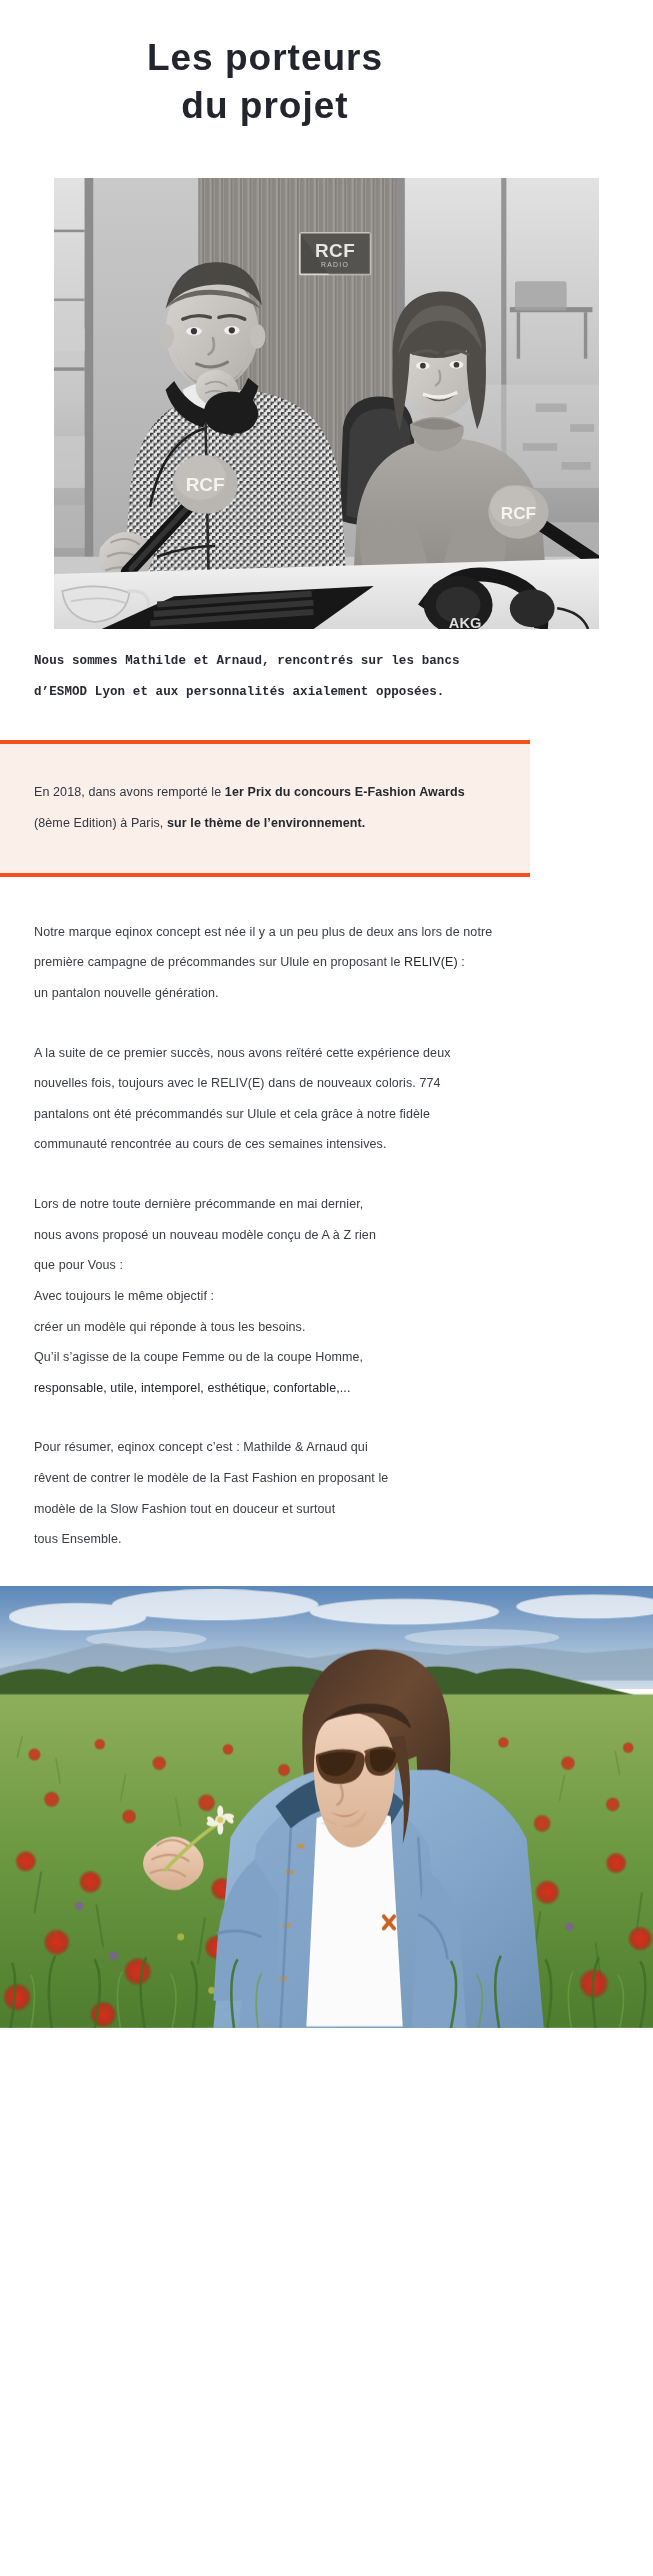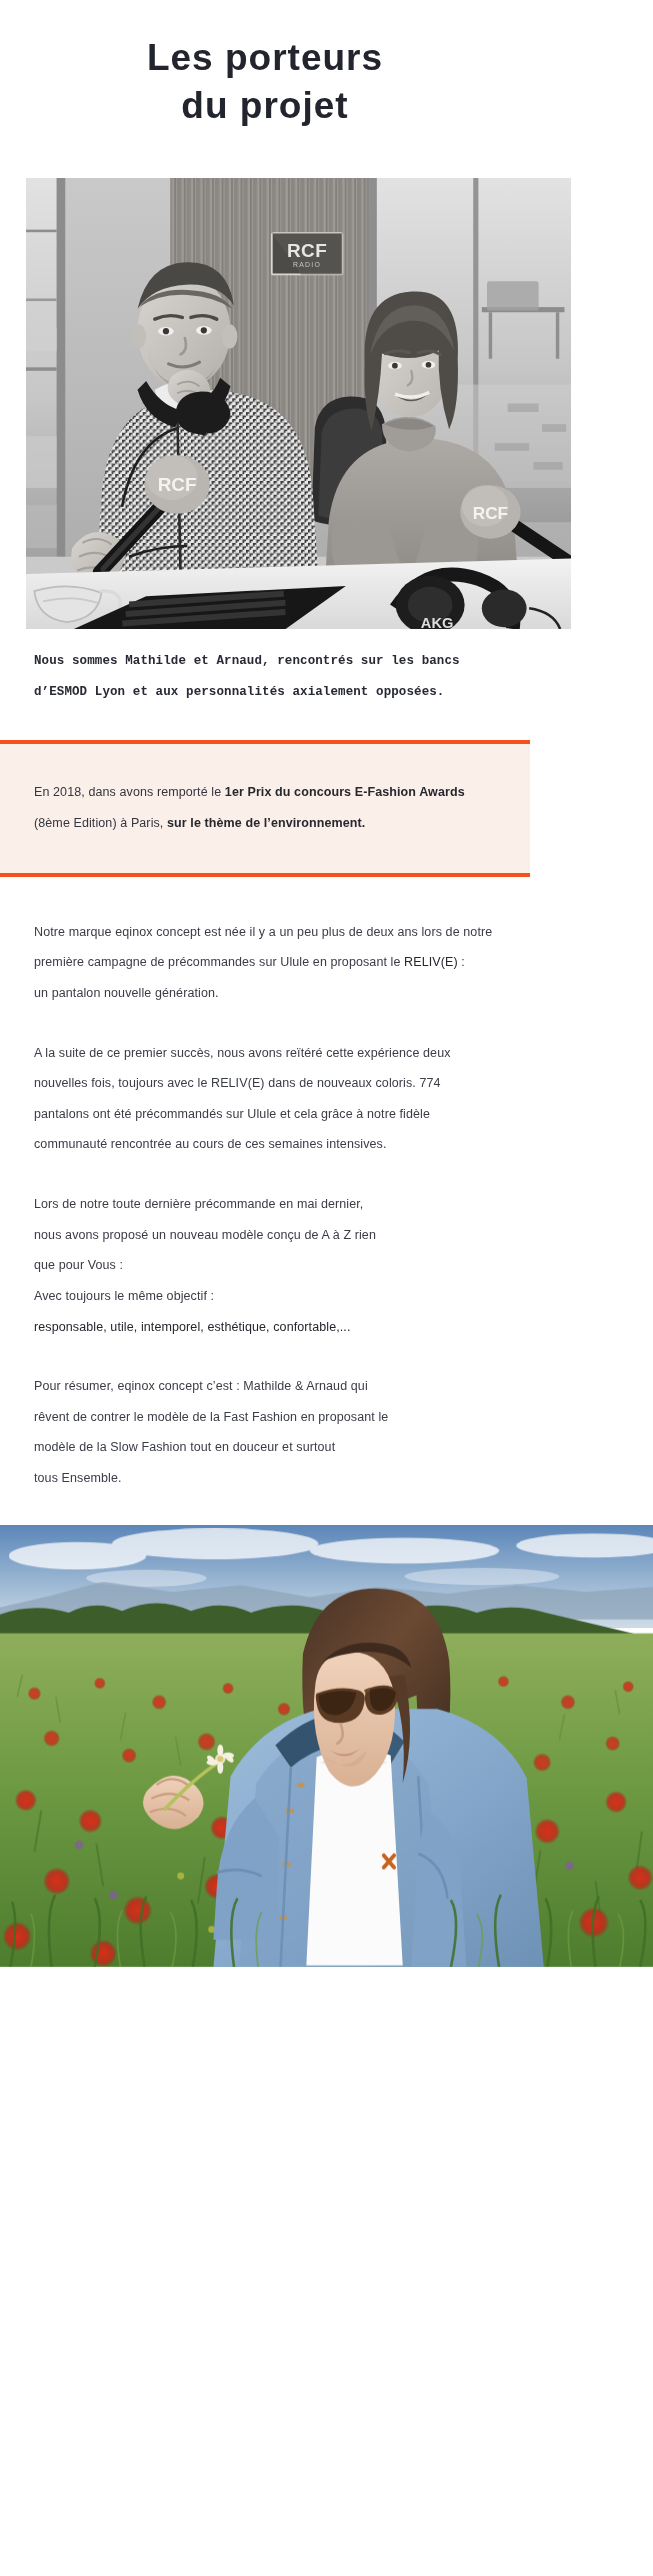--- a/index.html
+++ b/index.html
@@ -27,21 +27,21 @@
     letter-spacing: 1px;
     color: #22242e;
     text-align: center;
     margin: 0;
     padding: 34px 129px 0 129px;
   }
 
   
   .hero-photo-wrap {
     margin: 48px 0 0 0;
-    padding: 0 26px;
+    padding: 0 54px;
   }
   .hero-photo {
     width: 545px;
     height: 451px;
     display: block;
     background: #9a9a9a;
   }
 
   
   .intro-block {
@@ -333,20 +333,22 @@
   <div class="body-copy">
 
     <p><span>Notre marque eqinox concept est née il y a un peu plus de deux ans lors de notre première campagne de précommandes sur Ulule en proposant le </span><b>RELIV(E)</b><span> :</span><br><span>un pantalon nouvelle génération.</span></p>
 
     <p>A la suite de ce premier succès, nous avons reïtéré cette expérience deux nouvelles fois, toujours avec le RELIV(E) dans de nouveaux coloris. 774 pantalons ont été précommandés sur Ulule et cela grâce à notre fidèle communauté rencontrée au cours de ces semaines intensives.</p>
 
     <p class="tight"><span>Lors de notre toute dernière précommande en mai dernier,</span><br><span>nous avons proposé un nouveau modèle conçu de A à Z rien</span><br><span>que pour Vous :</span></p>
 
 
     <p class="tight">Avec toujours le même objectif :</p>
+    <p class="tight">créer un modèle qui réponde à tous les besoins.</p>
+    <p class="tight">Qu’il s’agisse de la coupe Femme ou de la coupe Homme,</p>
 
     <p><b>responsable, utile, intemporel, esthétique, confortable,...</b></p>
 
     <p><span>Pour résumer, eqinox concept c’est : Mathilde &amp; Arnaud qui</span><br><span>rêvent de contrer le modèle de la Fast Fashion en proposant le</span><br><span>modèle de la Slow Fashion tout en douceur et surtout</span><br><span>tous Ensemble.</span></p>
   </div>
 
   <div class="field-photo-wrap">
     <svg class="field-photo" viewBox="0 0 760 514" preserveAspectRatio="xMidYMid slice" role="img">
       <defs>
         <linearGradient id="skyG" x1="0" y1="0" x2="0" y2="1">

